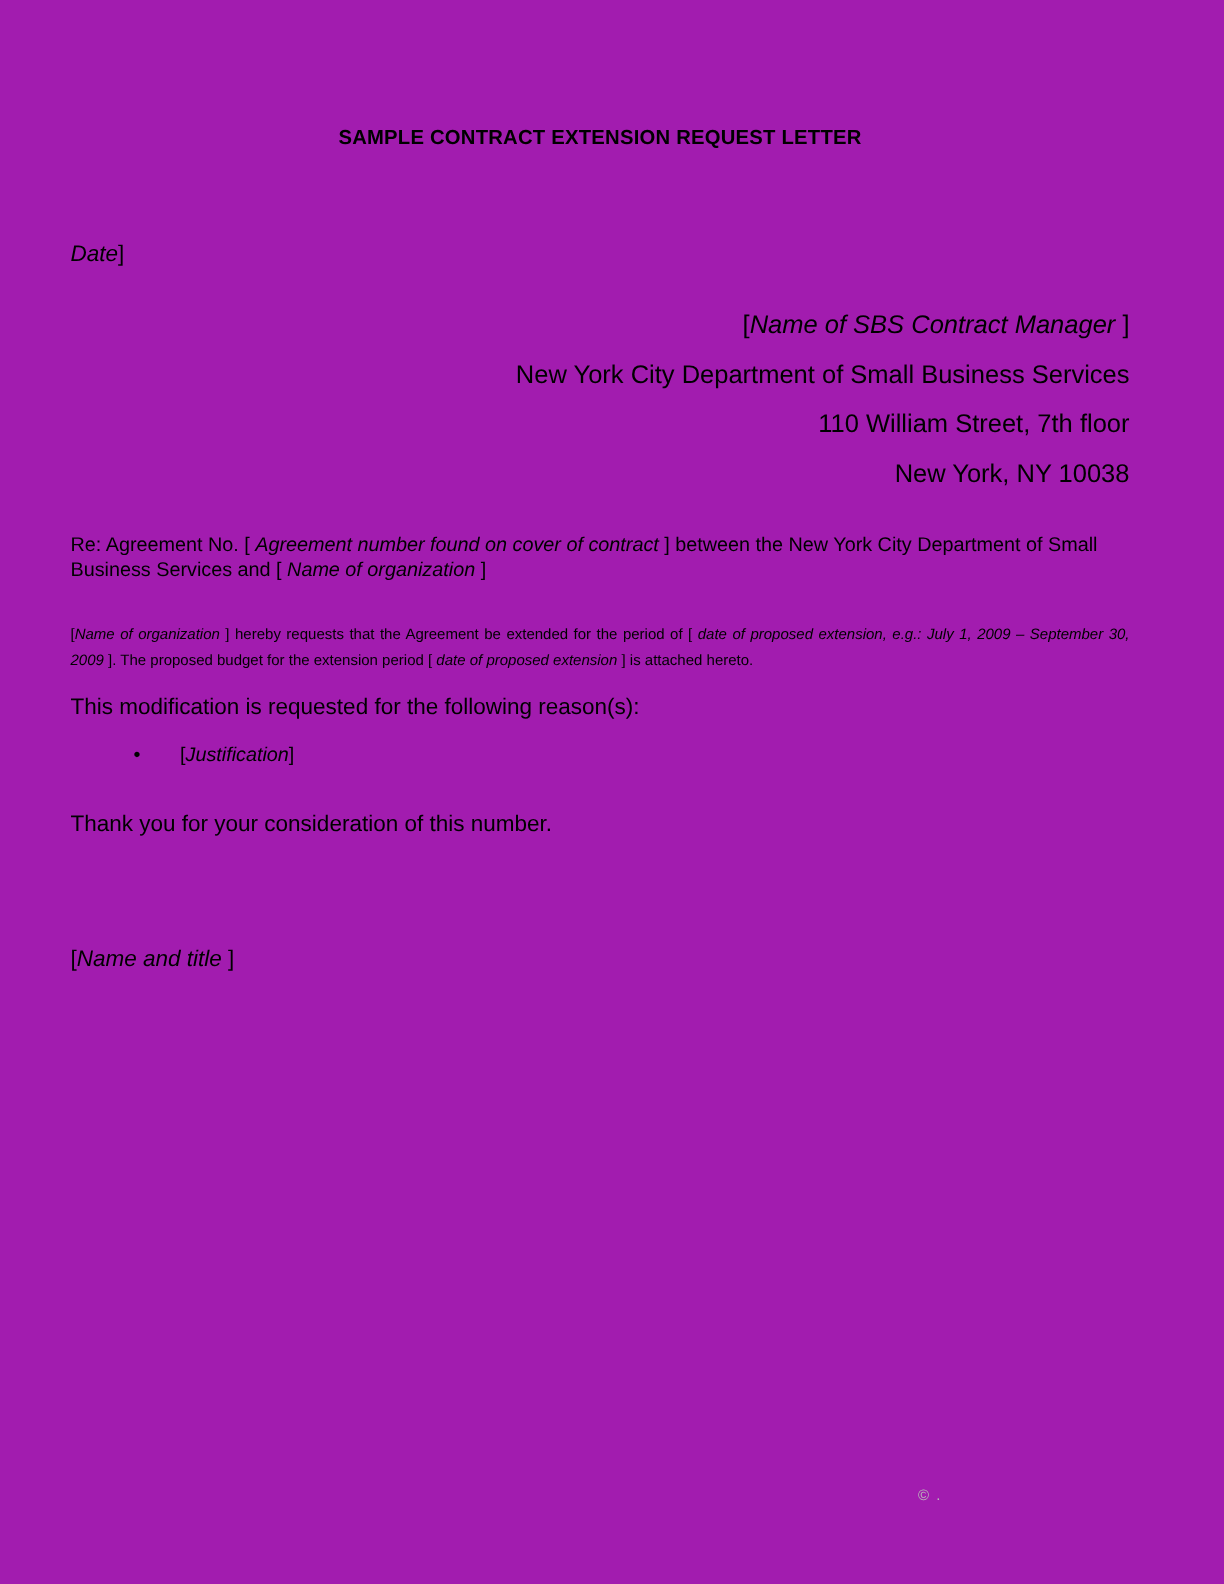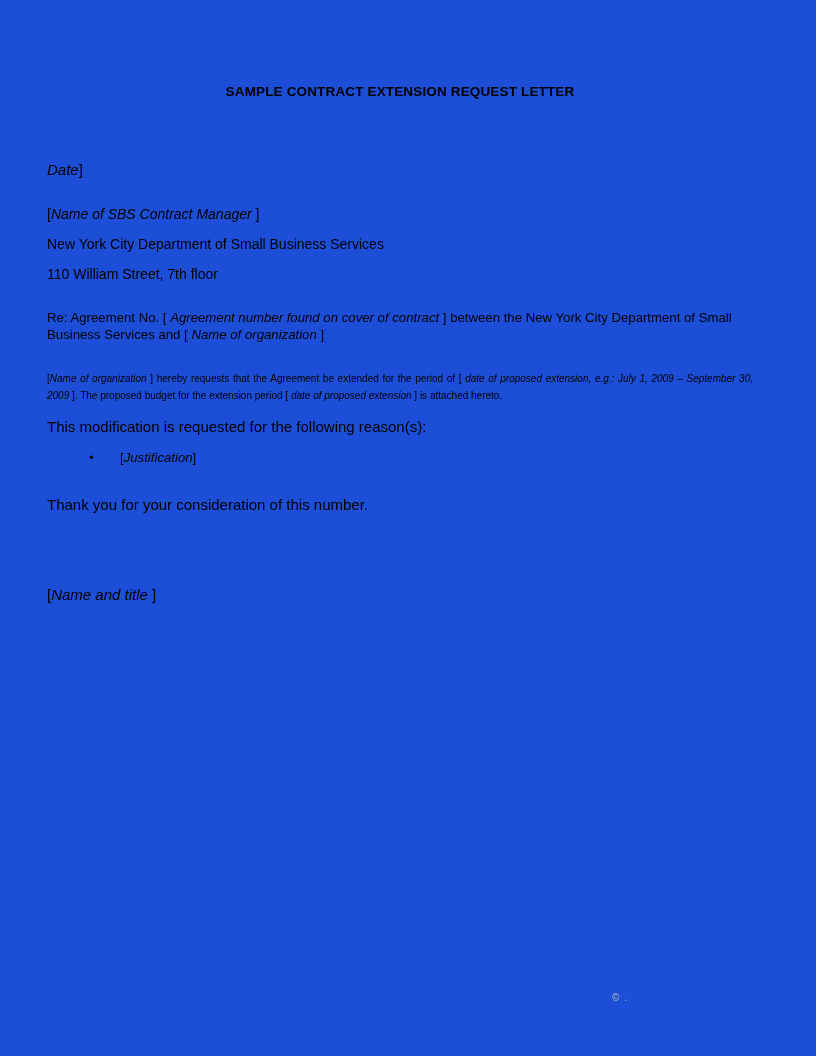--- a/index.html
+++ b/index.html
@@ -4,21 +4,21 @@
 <style>
   html, body {
     margin: 0;
     padding: 0;
     background: #ffffff;
   }
   .page {
     position: relative;
     width: 816px;
     height: 1056px;
-    background: #1d4ed8;
+    background: #a21caf;
     font-family: "Liberation Sans", sans-serif;
     color: #000000;
     overflow: hidden;
   }
   .doc-body {
     position: absolute;
     left: 47px;
     top: 0;
     width: 706px;
   }
@@ -39,21 +39,21 @@
   .spacer-1 { height: 62px; }
   .spacer-2 { height: 14px; }
   .spacer-3 { height: 14px; }
   .spacer-4 { height: 14px; }
   .spacer-5 { height: 14px; }
   .spacer-6 { height: 15px; }
   .spacer-7 { height: 15px; }
   .spacer-8 { height: 31px; }
   .spacer-9 { height: 29px; }
   .spacer-10 { height: 45px; }
-  .addr-line { font-size: 14px; line-height: 16px; }
+  .addr-line { font-size: 17px; line-height: 16px; text-align: right; }
   i, .it {
     font-style: italic;
   }
   .para {
     font-size: 10px;
     line-height: 16.5px;
     text-align: justify;
     text-justify: inter-word;
     margin: 0;
   }
@@ -98,20 +98,21 @@
     <p class="block"><i>Date</i><span>]</span></p>
 
     <div class="spacer-2"></div>
 
     <p class="addr-line"><span>[</span><i>Name of SBS Contract Manager</i><span> ]</span></p>
 
     <p class="addr-line">New York City Department of Small Business Services</p>
 
     <p class="addr-line">110 William Street, 7th floor</p>
 
+    <p class="addr-line">New York, NY 10038</p>
 
     <div class="spacer-3"></div>
 
     <p class="para-re"><span>Re: Agreement No. [ </span><i>Agreement number found on cover of contract</i><span> ] between the New York City Department of Small Business Services and [ </span><i>Name of organization</i><span> ]</span></p>
 
     <div class="spacer-4"></div>
 
 
     <div class="spacer-5"></div>
 

